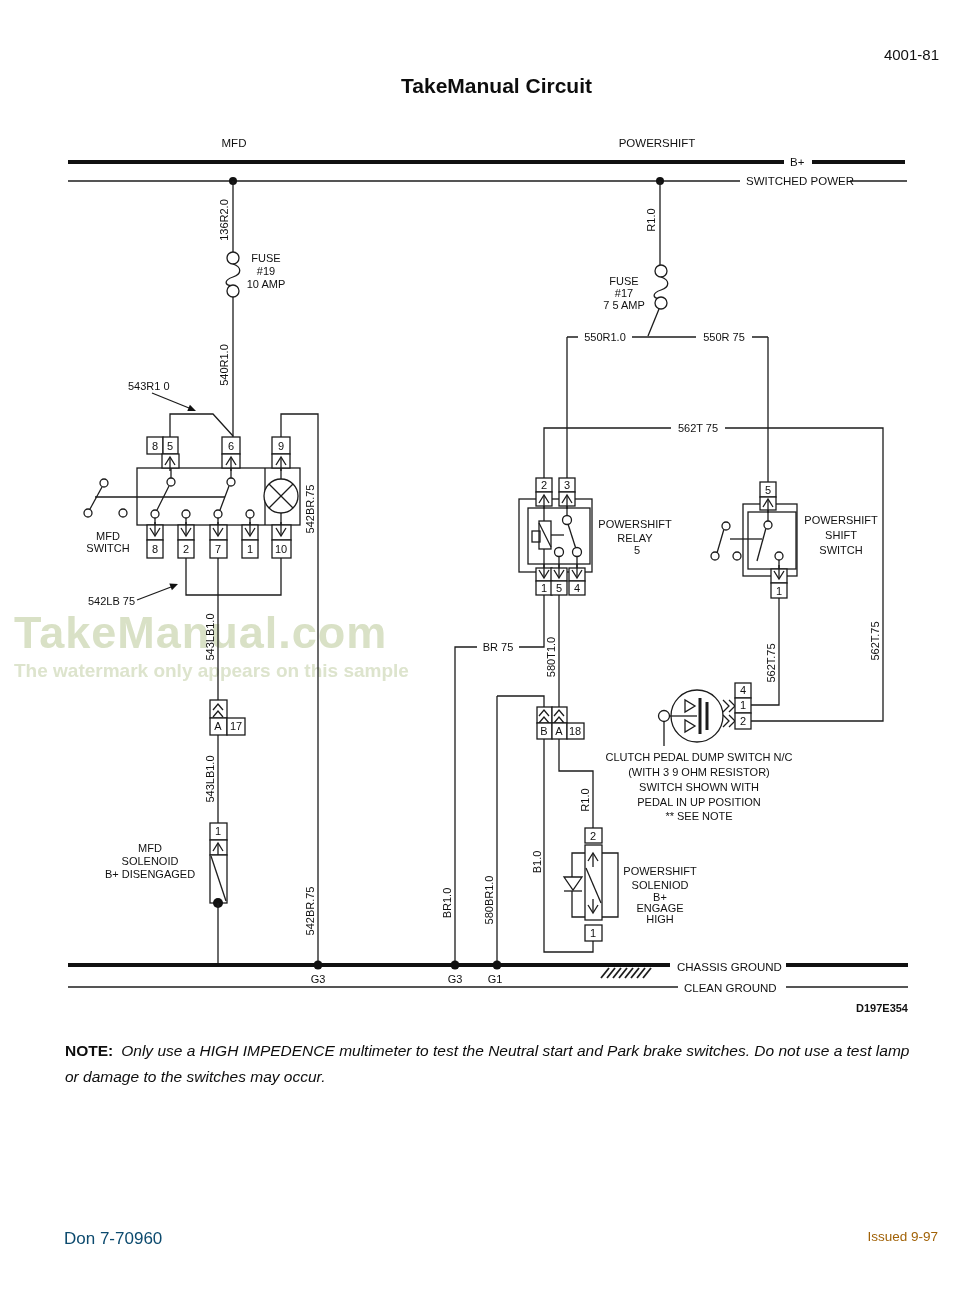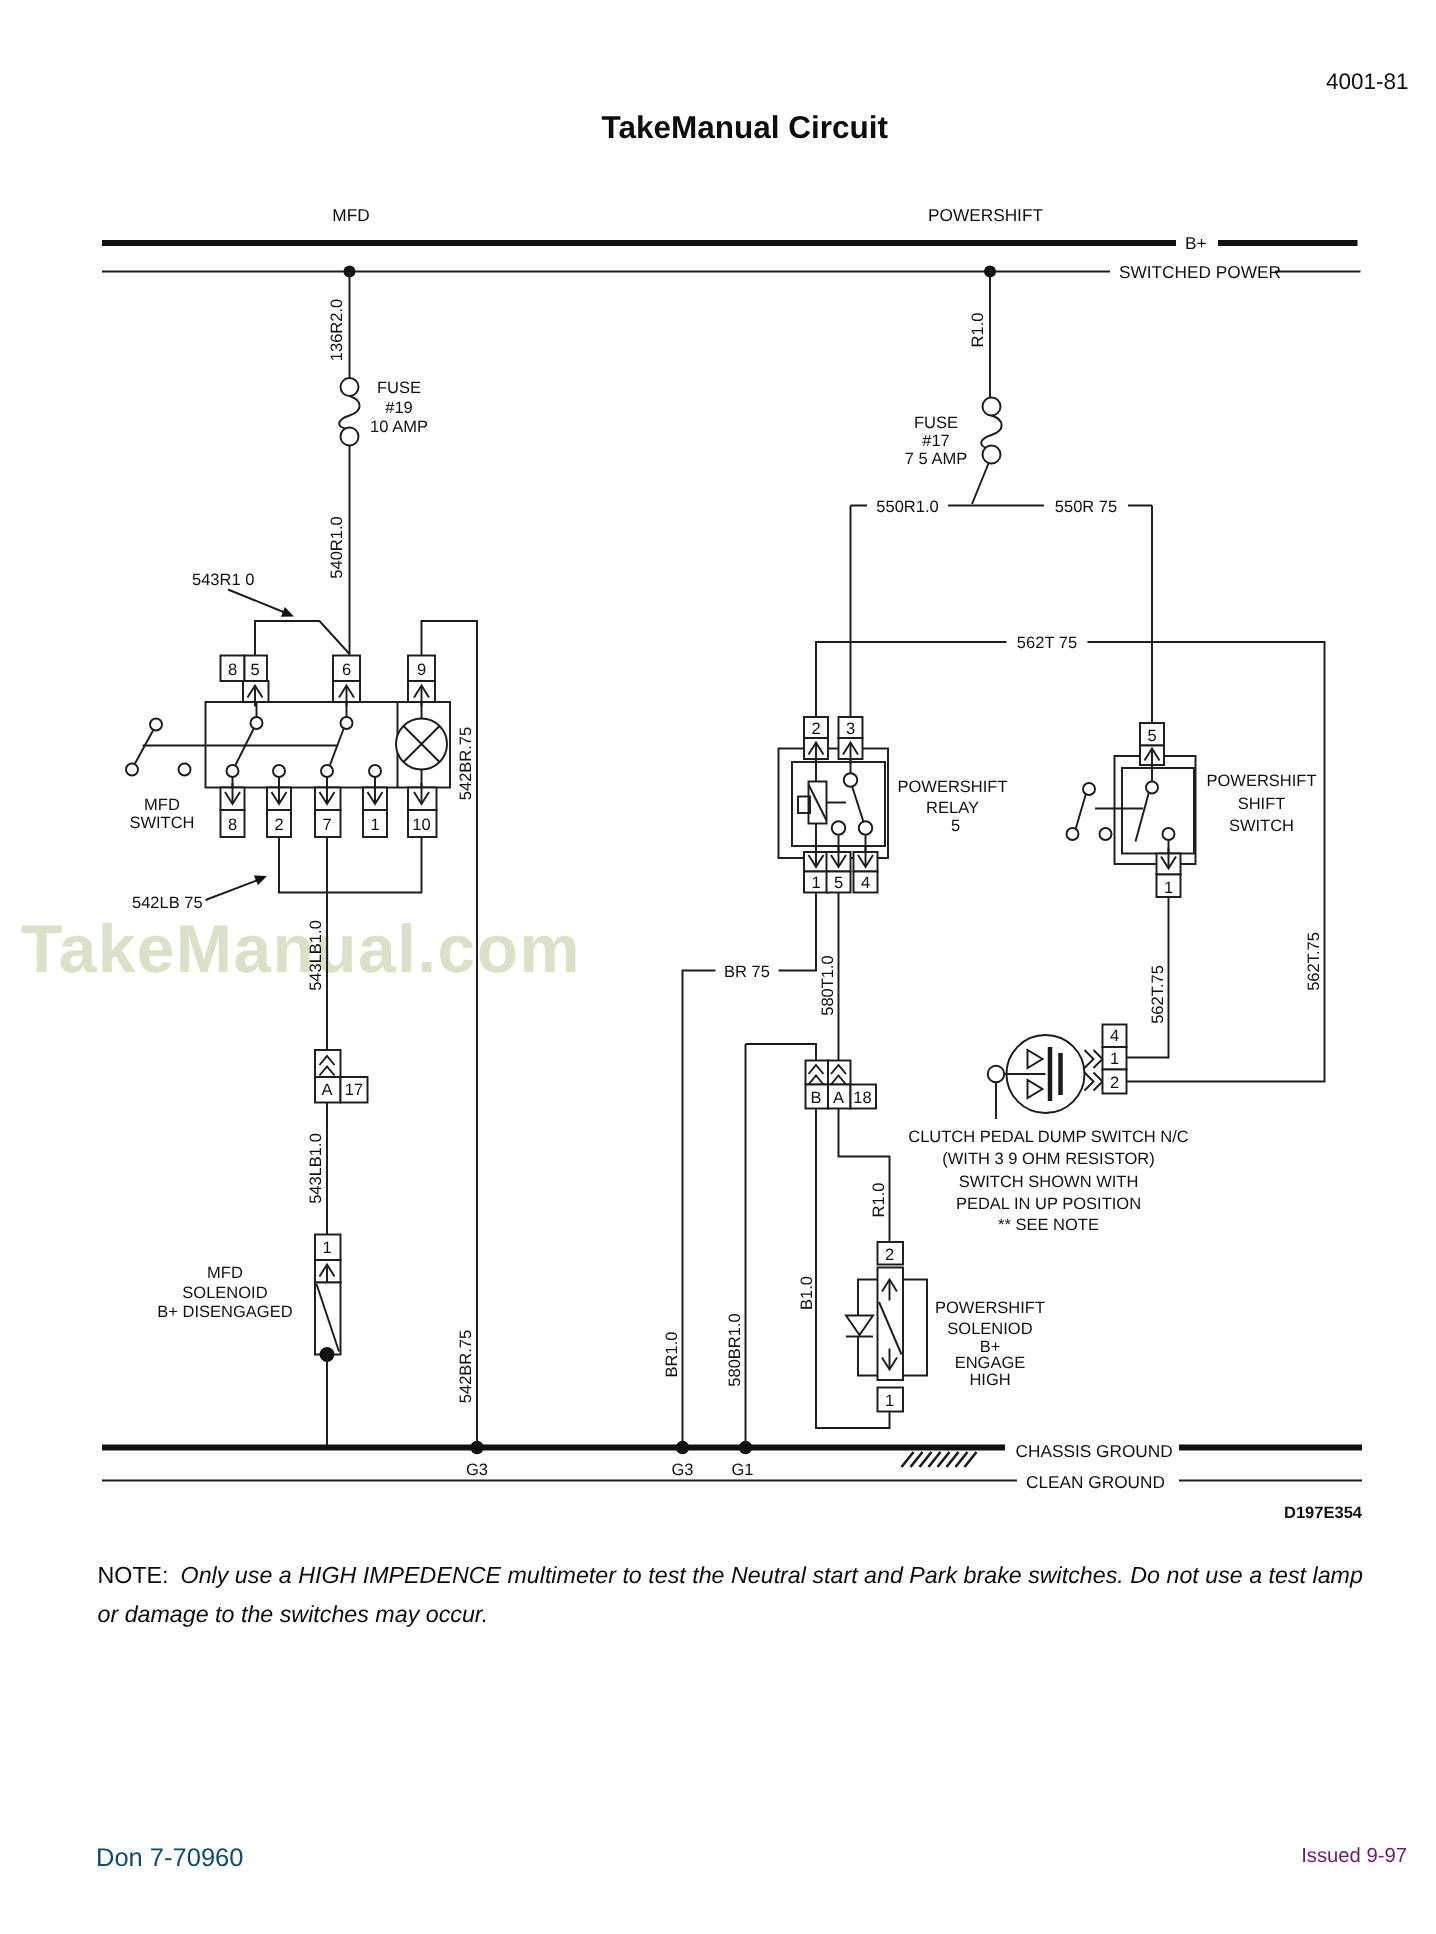--- a/index.html
+++ b/index.html
@@ -19,34 +19,35 @@
   svg .dot{fill:#111;stroke:none;}
   svg .oc{fill:#fff;stroke:#1c1c1c;stroke-width:1.3;}
   svg text{font-family:"Liberation Sans",sans-serif;font-size:11px;fill:#111;}
   svg text.mid{text-anchor:middle;}
   svg text.end{text-anchor:end;}
   svg text.hdr{font-size:11.5px;}
   svg text.bold{font-weight:bold;}
   svg .wbg{fill:#fff;stroke:none;}
   #notes{position:absolute;left:65px;top:1038px;width:848px;z-index:2;}
   #notes p{margin:0 0 22px 0;font-size:15.5px;line-height:1.65;font-style:italic;color:#0d0d0d;}
-  #notes .nl{font-weight:normal;font-style:normal;padding-right:8px;}
+  #notes .nl{font-weight:bold;font-style:normal;padding-right:8px;}
   #footl{position:absolute;left:64px;top:1229px;font-size:17px;color:#0c4a6e;}
-  #footr{position:absolute;right:55px;top:1229px;font-size:13.5px;color:#701a75;}
+  #footr{position:absolute;right:55px;top:1229px;font-size:13.5px;color:#a16207;}
 </style>
 </head>
 <body>
 
 <div id="page">
 
   <div id="pageno">4001-81</div>
   <div id="title">TakeManual Circuit</div>
 
   <div id="wm">
     <div class="l1">TakeManual.com</div>
+    <div class="l2">The watermark only appears on this sample</div>
   </div>
 
   <svg id="schem" width="957" height="1030" viewBox="0 0 957 1030">
     <defs>
       <g id="au">
           <line x1="0" y1="10" x2="0" y2="-3"></line>
           <path d="M-5,4 L0,-4 L5,4"></path>
         </g>
       <g id="ad">
           <line x1="0" y1="-10" x2="0" y2="3"></line>

